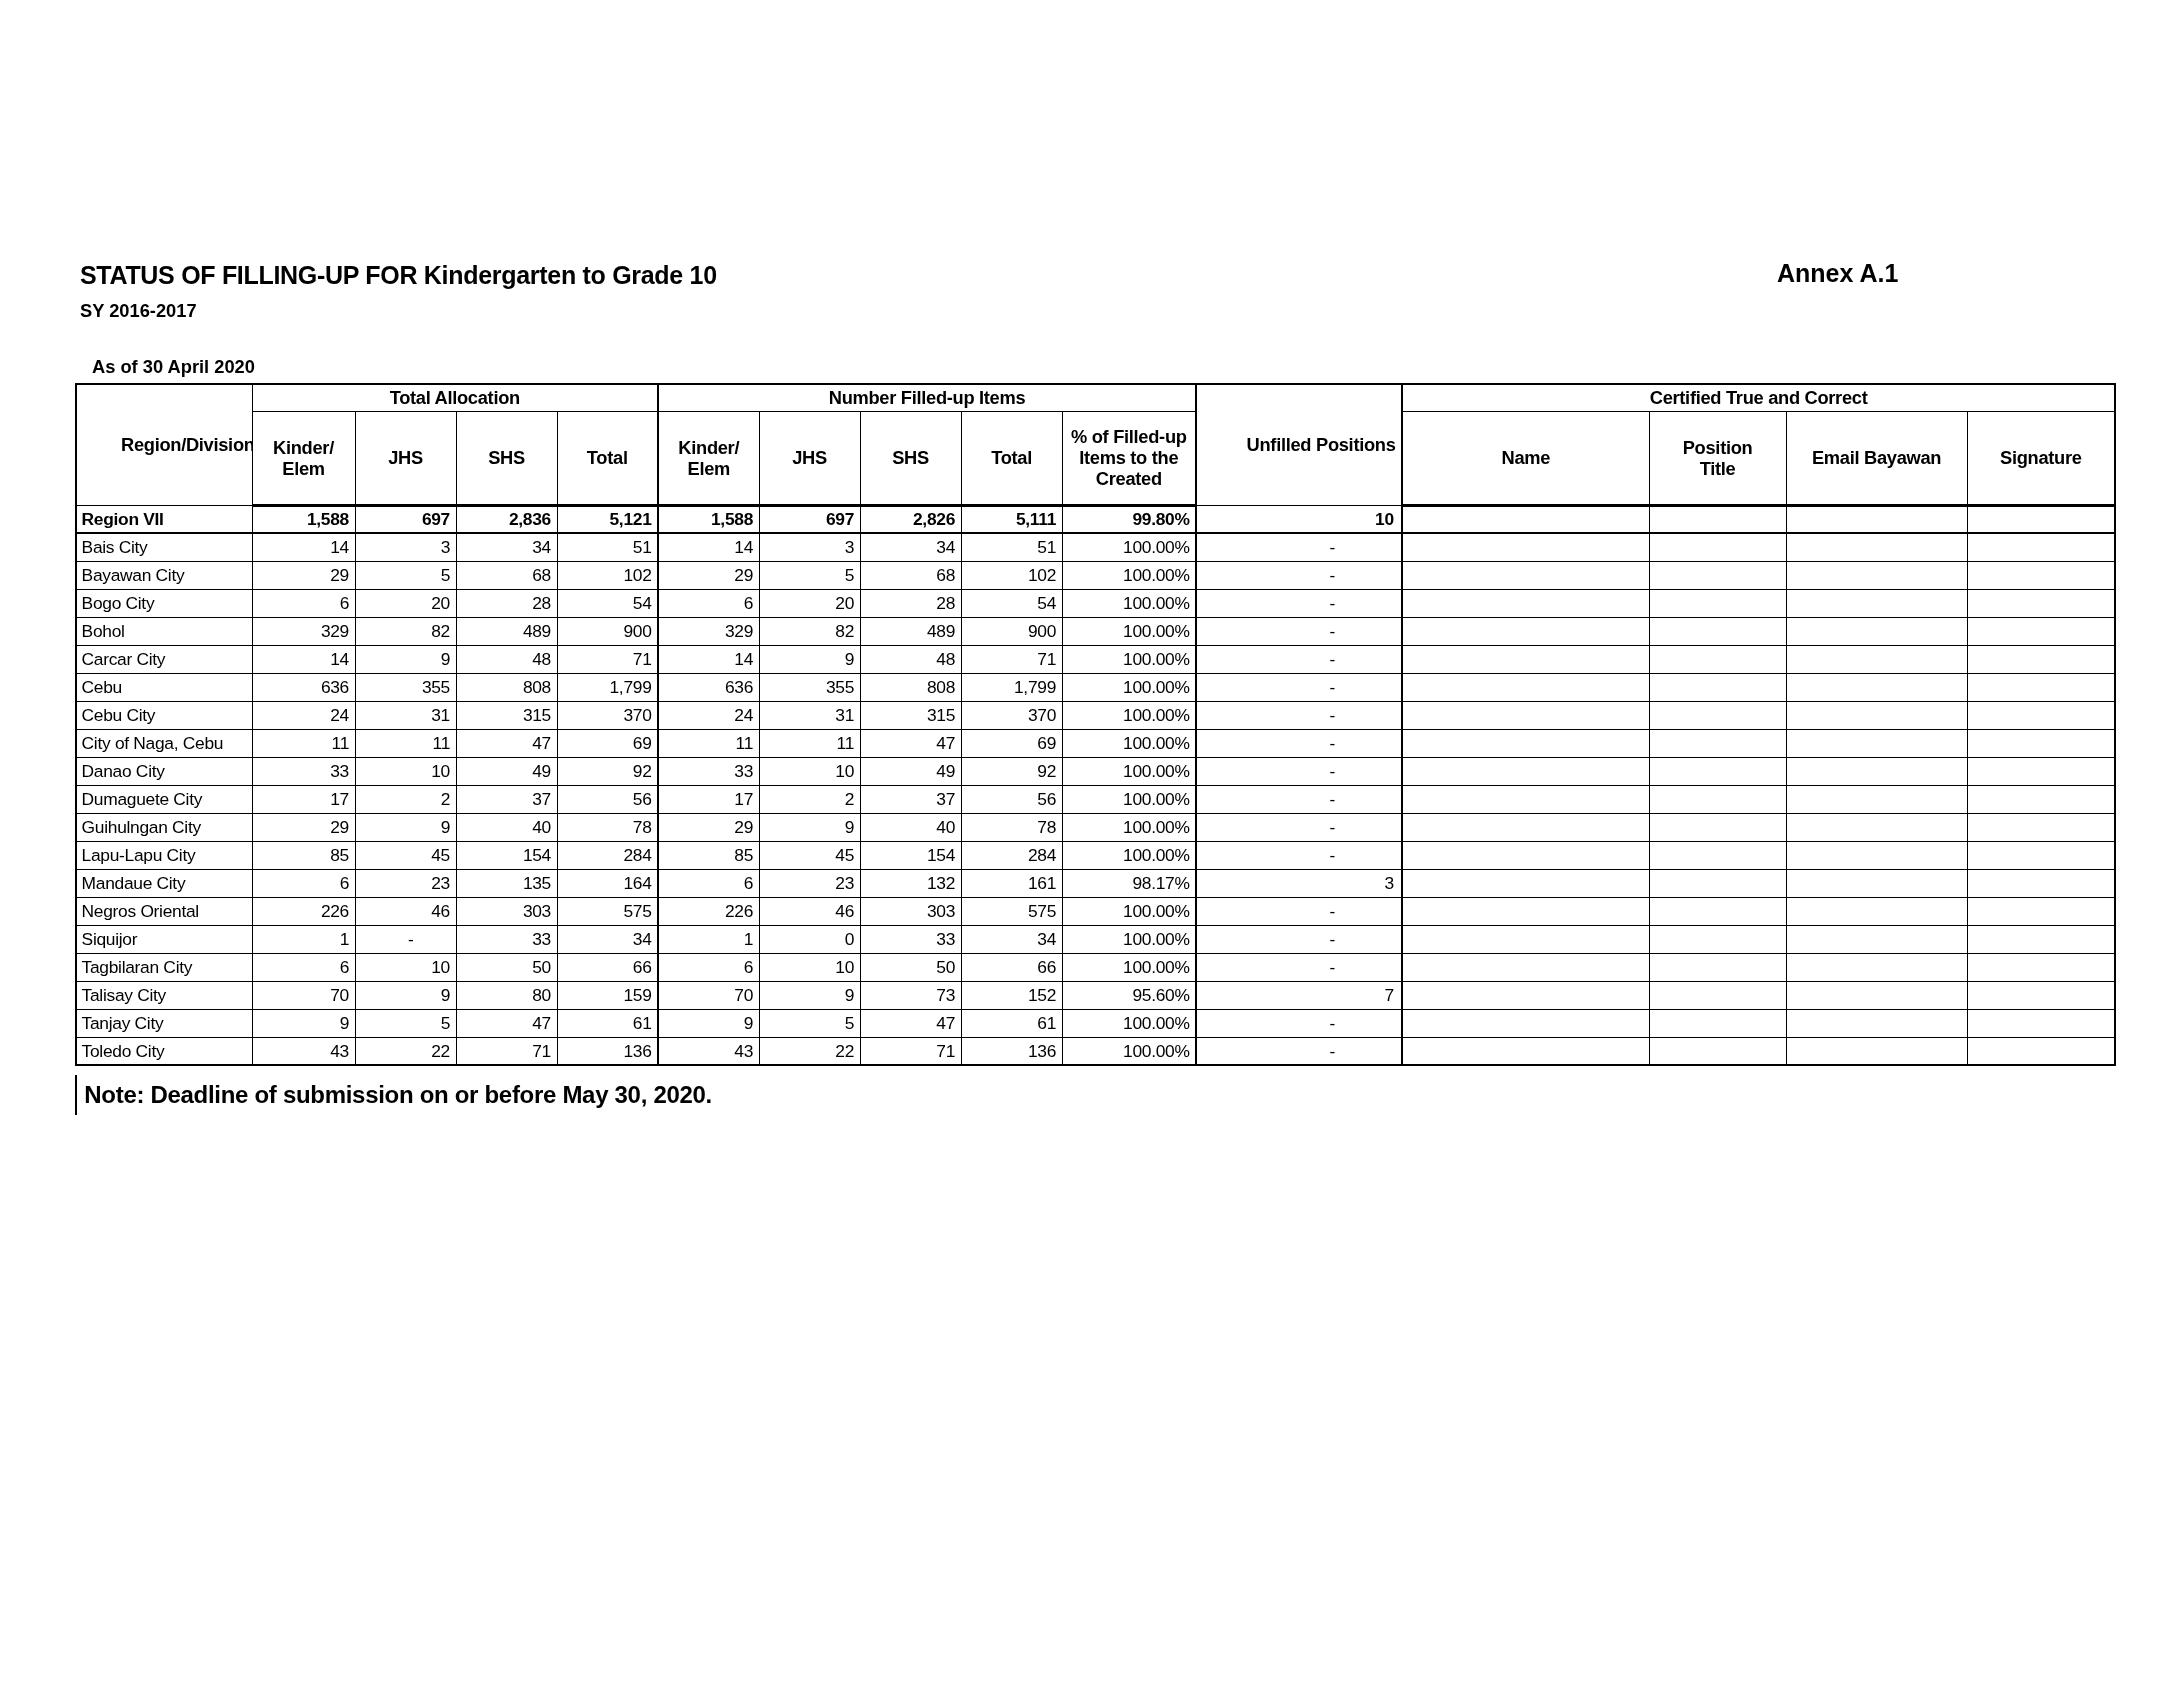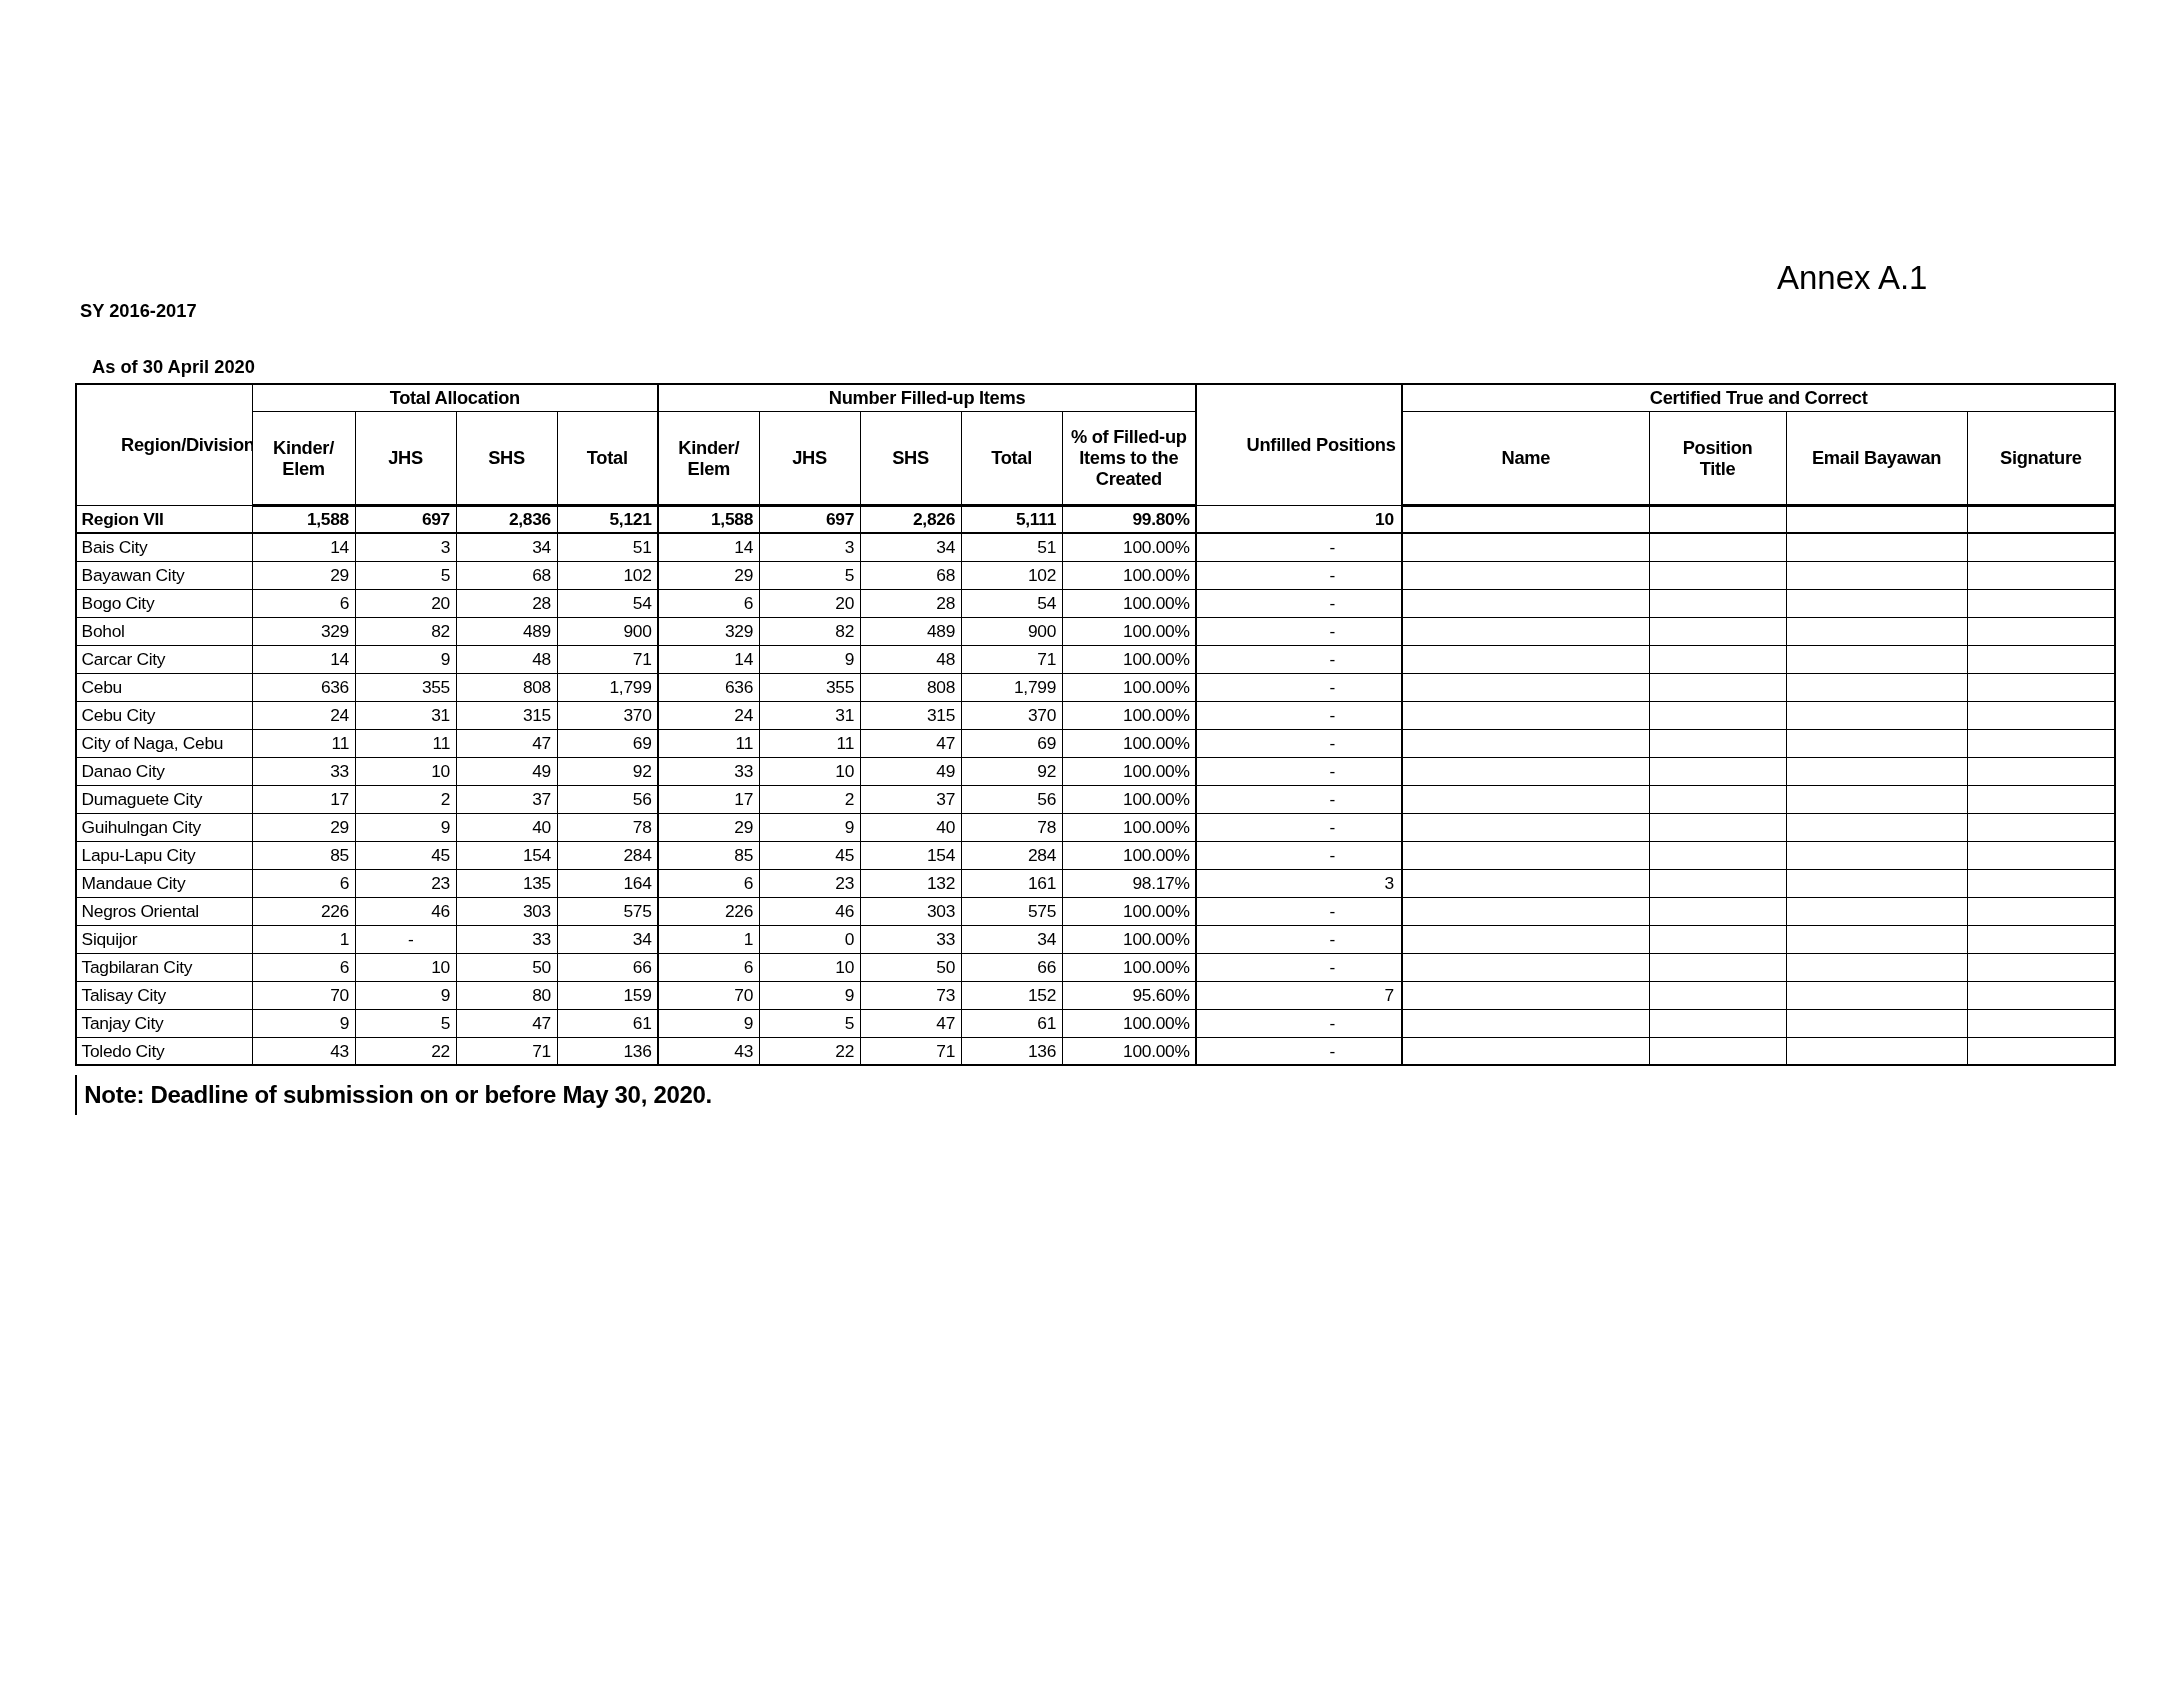--- a/index.html
+++ b/index.html
@@ -23,22 +23,22 @@
     position: absolute;
     left: 80px; top: 261px;
     font-size: 25px;
     font-weight: bold;
     letter-spacing: -0.3px;
     white-space: nowrap;
   }
   .annex {
     position: absolute;
     left: 1777px; top: 259px;
-    font-size: 33px;
-    font-weight: normal;
+    font-size: 25px;
+    font-weight: bold;
     white-space: nowrap;
   }
   .school-year {
     position: absolute;
     left: 80px; top: 300px;
     font-size: 18.3px;
     font-weight: bold;
     text-align: center;
   }
   .as-of {
@@ -102,20 +102,21 @@
     font-weight: bold;
     letter-spacing: -0.3px;
     white-space: nowrap;
   }
 </style>
 </head>
 <body>
 
 <div class="page">
 
+  <div class="doc-title">STATUS OF FILLING-UP FOR Kindergarten to Grade 10</div>
   <div class="annex">Annex A.1</div>
   <div class="school-year">SY 2016-2017</div>
   <div class="as-of">As of 30 April 2020</div>
 
   <table class="status-table">
     <colgroup>
       <col style="width:176px">
       <col style="width:103px">
         <col style="width:101px">
         <col style="width:101px">

